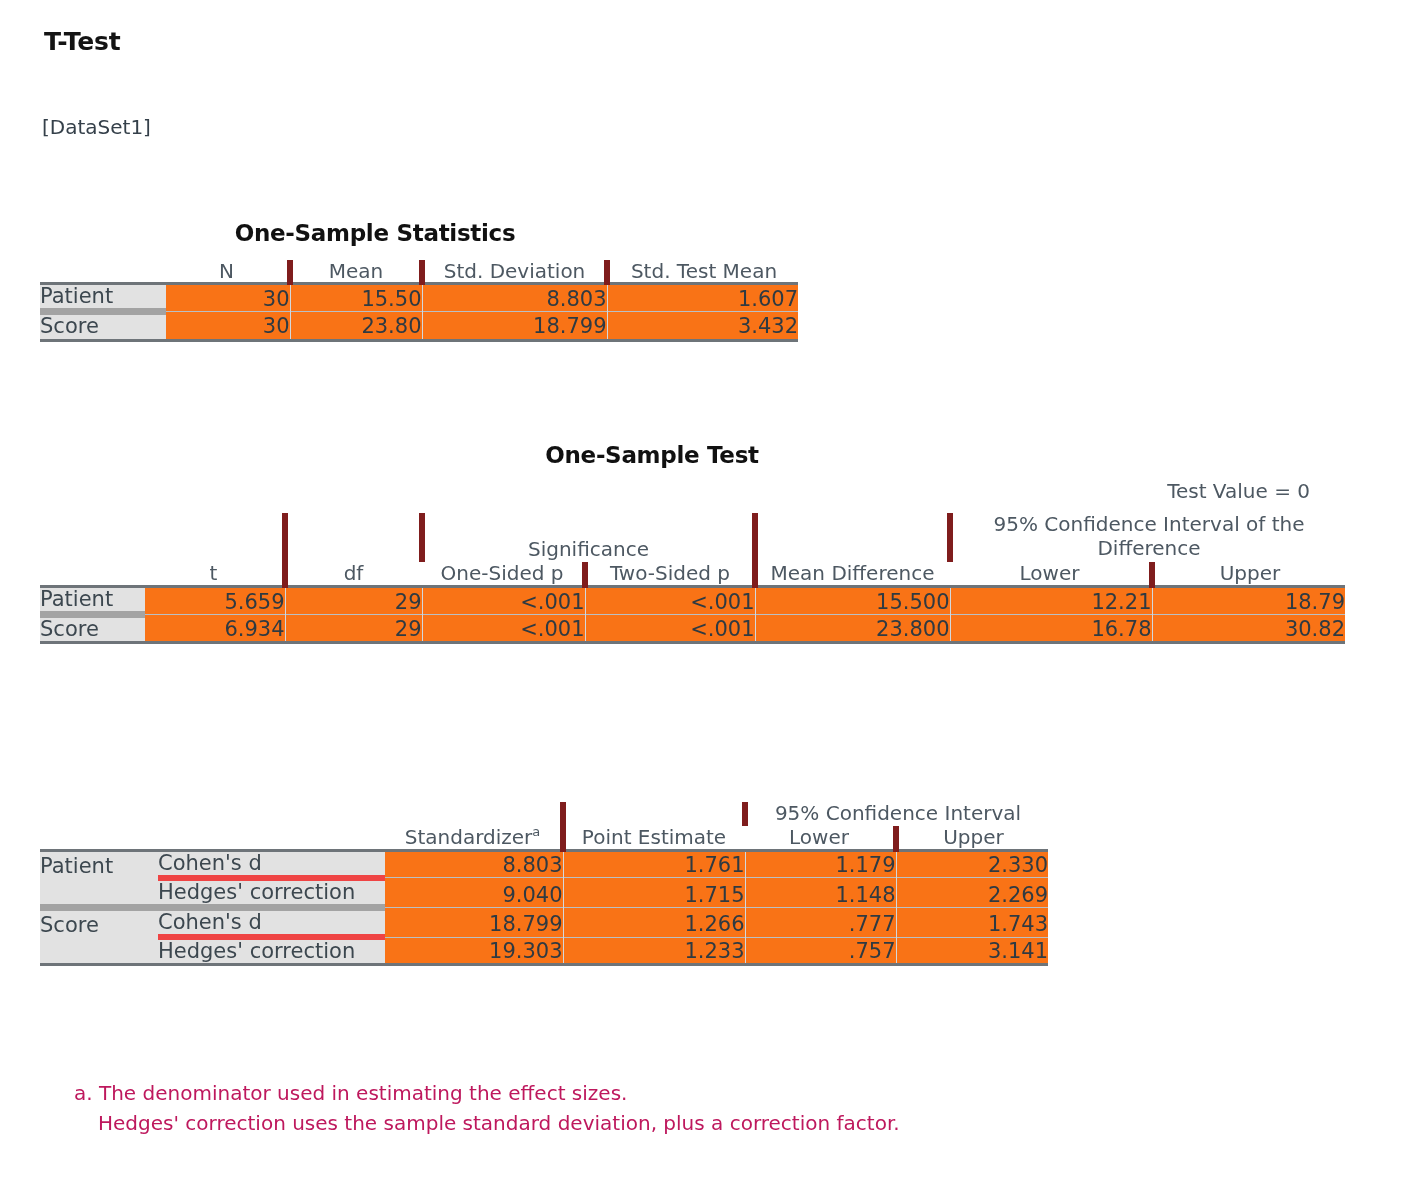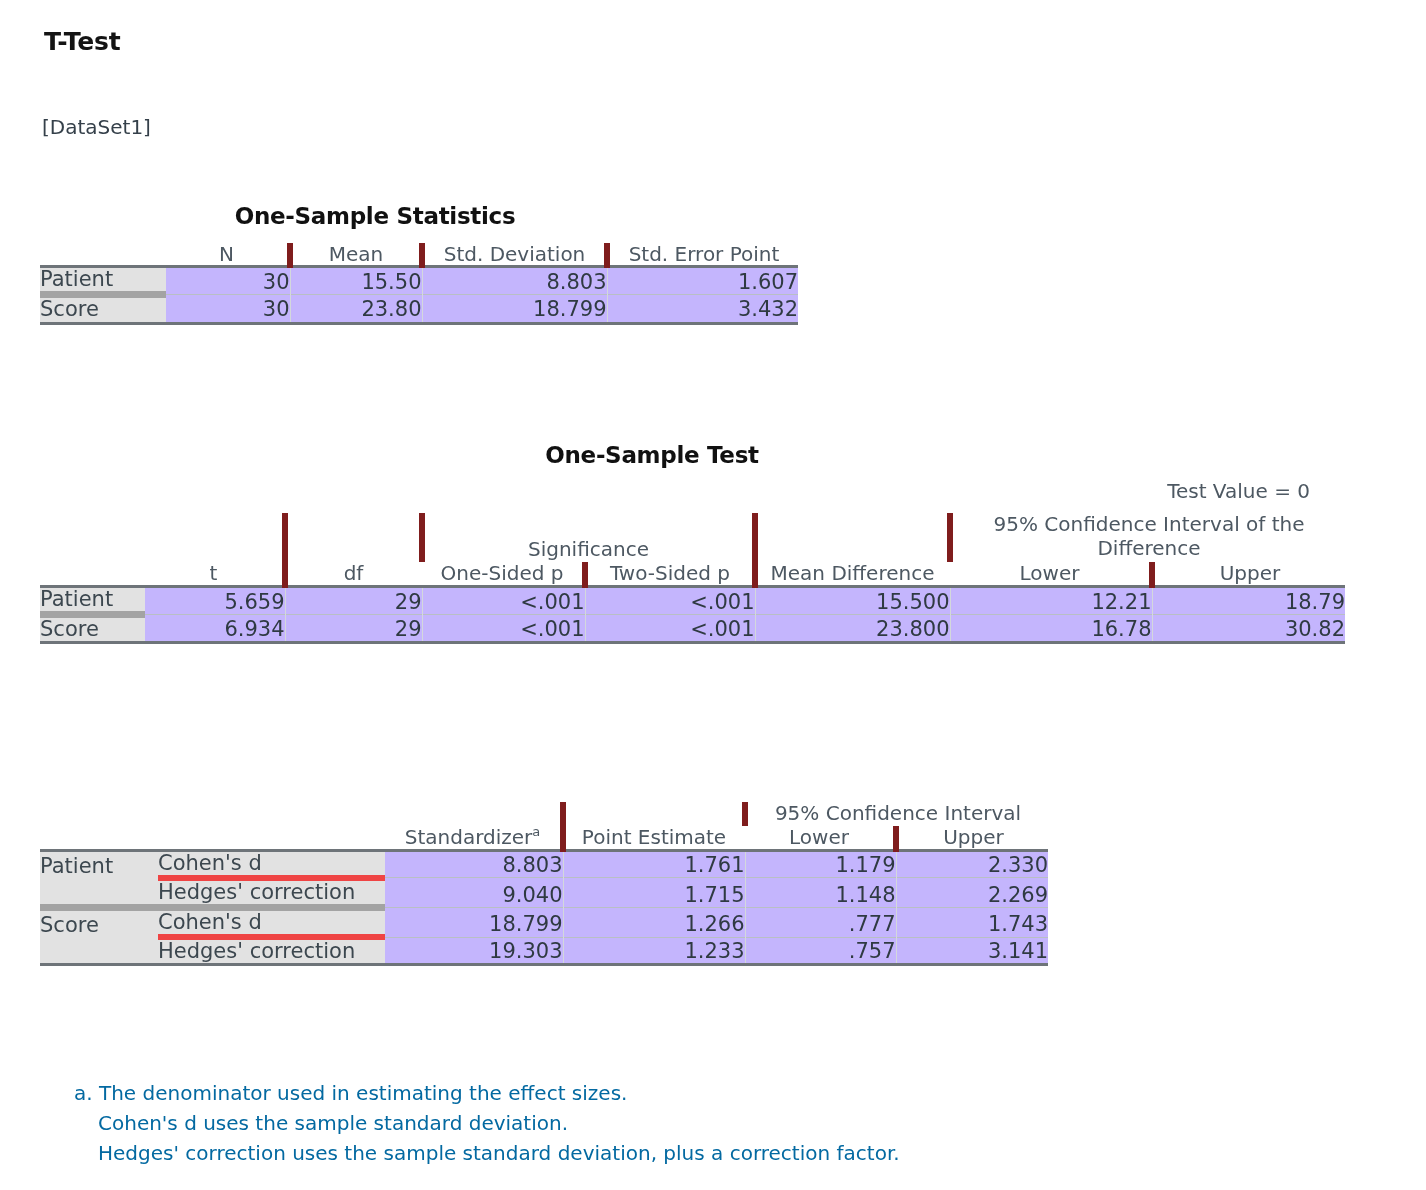--- a/index.html
+++ b/index.html
@@ -90,21 +90,21 @@
   tr.botrule > td {
     border-top: 3px solid #6e7479;
     height: 0;
     padding: 0;
     font-size: 0;
     line-height: 0;
   }
 
   
   .bcell {
-    background: #c4b5fd;
+    background: #f97316;
     color: #2f3a42;
     text-align: right;
     padding: 8px 12px 9px 8px;
     font-size: 21px;
     line-height: 1.1;
   }
   .bcell.vsep  { border-left: 1px solid #d3d8dc; }
   .bcell.rowsep { border-top: 1px solid #b9bfc4; }
 
   .lcell {
@@ -115,56 +115,56 @@
     font-size: 21px;
     line-height: 1.1;
   }
   .lcell.rowsep { border-top: 7px solid #a3a3a3; }
   .lcell.thinsep { border-top: 6px solid #ef4444; }
 
   
   .footnote {
     position: absolute;
     font-size: 20px;
-    color: #0369a1;
+    color: #be185d;
     line-height: 1.5;
     white-space: nowrap;
   }
   .footnote .ln2, .footnote .ln3 { padding-left: 24px; }
 
   sup.note {
     font-size: 13px;
     vertical-align: super;
     line-height: 0;
   }
 </style>
 </head>
 <body>
 
 <div class="page-title">T-Test</div>
 <div class="dataset-line">[DataSet1]</div>
 
-<div class="tbl-block" style="left:40px; top:203px; width:760px;">
+<div class="tbl-block" style="left:40px; top:220px; width:760px;">
   <div class="tbl-title" style="width:760px; margin-left:-4px; text-align:center; transform:translateX(-41px);">One-Sample Statistics</div>
 
   <table class="spss" style="width:758px; margin-top:14px;">
     <colgroup>
       <col style="width:126px">
         <col style="width:124px">
         <col style="width:132px">
       <col style="width:185px">
         <col style="width:191px">
     </colgroup>
     <tbody>
       <tr>
         <td class="hcell blank"></td>
         <td class="hcell">N</td>
         <td class="hcell vsep">Mean</td>
         <td class="hcell vsep">Std. Deviation</td>
-        <td class="hcell vsep">Std. Error Point</td>
+        <td class="hcell vsep">Std. Test Mean</td>
       </tr>
       <tr class="headrule">
         <td colspan="5"></td>
       </tr>
       <tr>
         <td class="lcell">Patient</td>
         <td class="bcell">30</td>
         <td class="bcell vsep">15.50</td>
         <td class="bcell vsep">8.803</td>
         <td class="bcell vsep">1.607</td>
@@ -308,15 +308,14 @@
       </tr>
       <tr class="botrule">
         <td colspan="6"></td>
       </tr>
     </tbody>
   </table>
 </div>
 
 <div class="footnote" style="left:74px; top:1078px;">
   <div class="ln1">a. The denominator used in estimating the effect sizes.</div>
-  <div class="ln2">Cohen's d uses the sample standard deviation.</div>
   <div class="ln3">Hedges' correction uses the sample standard deviation, plus a correction factor.</div>
 </div>
 
 </body></html>

